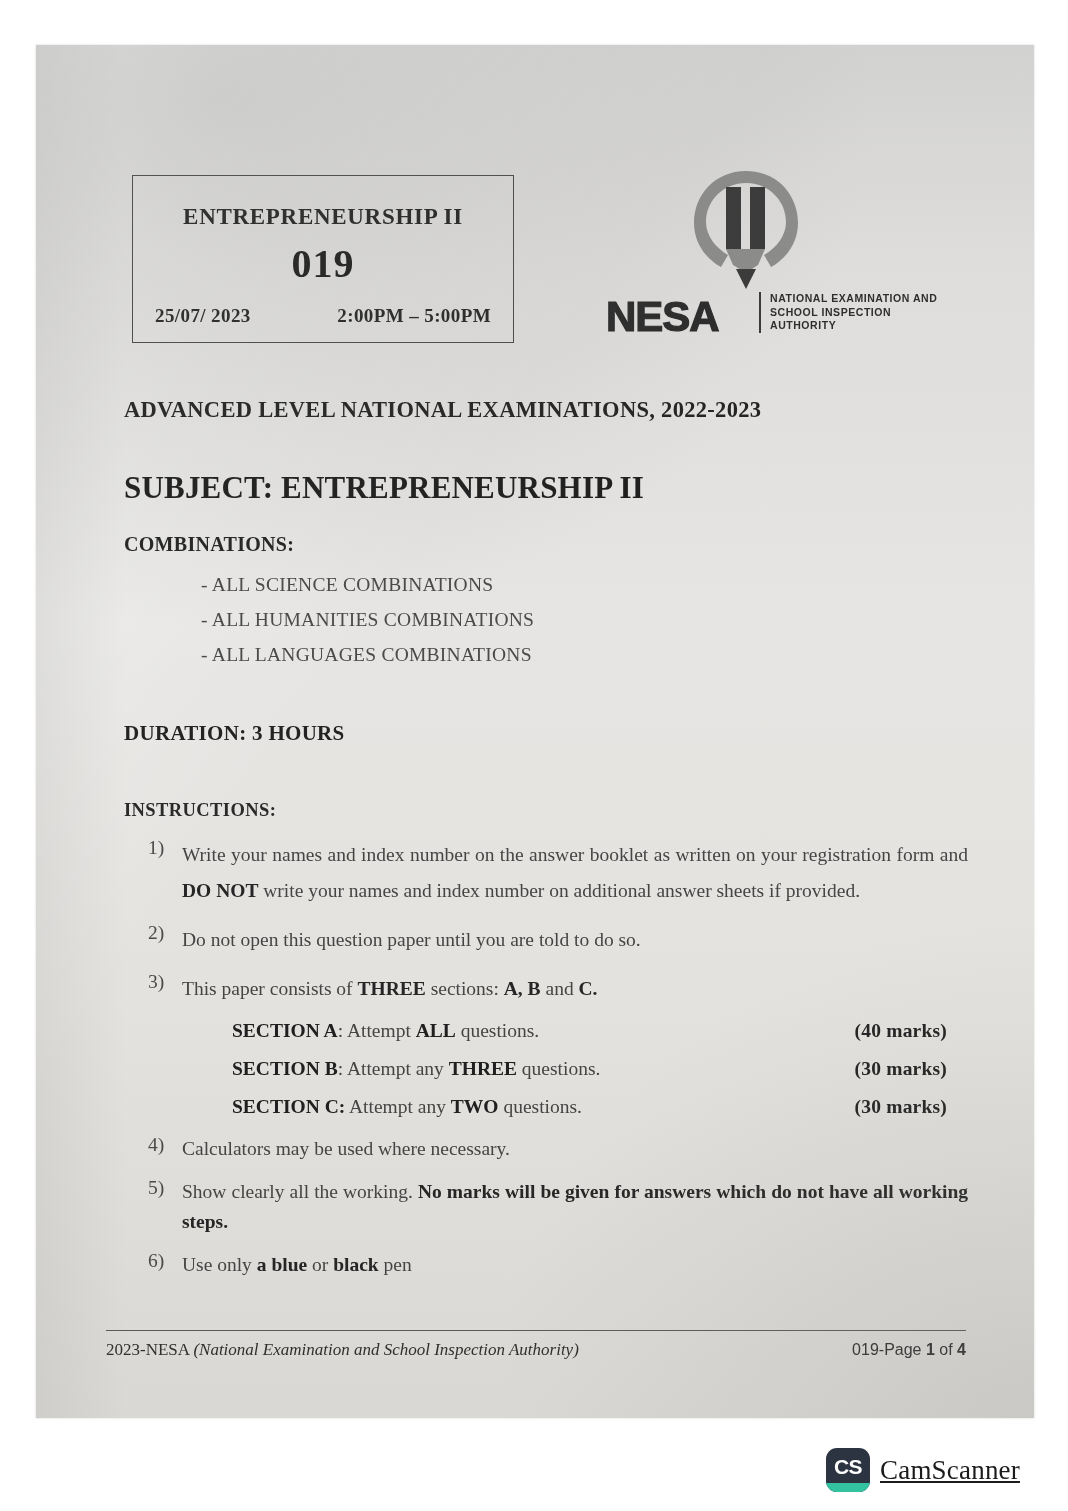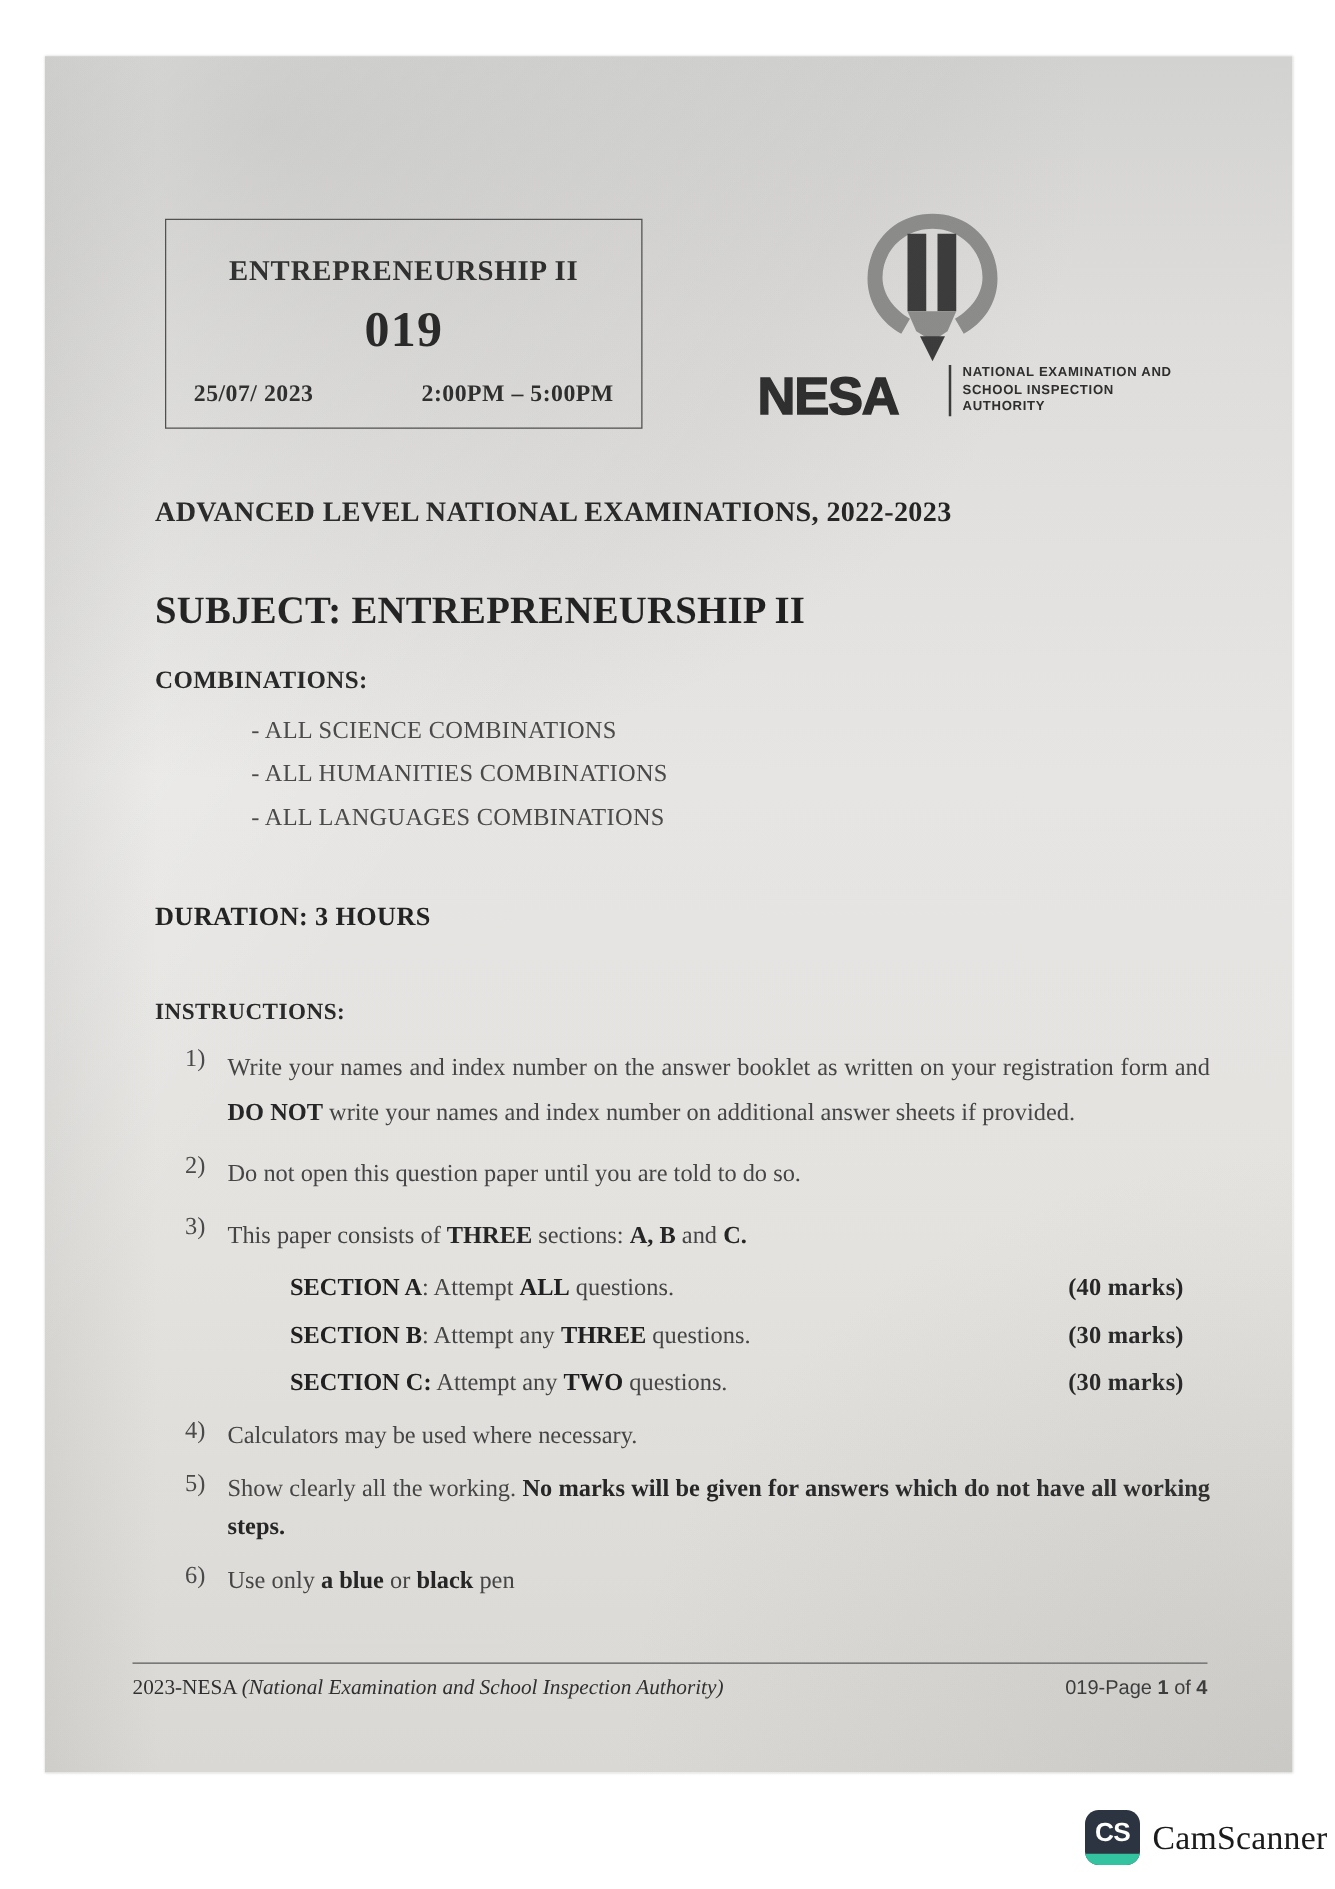--- a/index.html
+++ b/index.html
@@ -265,21 +265,21 @@
   #footer-right {
     font-family: "Liberation Sans", sans-serif;
     font-size: 16px;
     color: #2f2f2f;
   }
   #footer-right b { font-weight: bold; }
 
   
   #camscanner-watermark {
     position: absolute;
-    left: 868px;
+    left: 826px;
     top: 1448px;
     display: flex;
     align-items: center;
     gap: 10px;
   }
   #camscanner-badge {
     position: relative;
     width: 44px;
     height: 44px;
     border-radius: 11px;
@@ -304,20 +304,21 @@
     bottom: 0;
     width: 100%;
     height: 9px;
     background: #34c3a0;
   }
   #camscanner-label {
     font-family: "Liberation Serif", serif;
     font-size: 27px;
     color: #1b1b1b;
     letter-spacing: 0.2px;
+    text-decoration: underline;
   }
 </style>
 </head>
 <body>
 
 <div id="scan-sheet">
   <div class="page-content">
 
     <div id="exam-header-box">
       <div id="exam-subject-line">ENTREPRENEURSHIP II</div>

